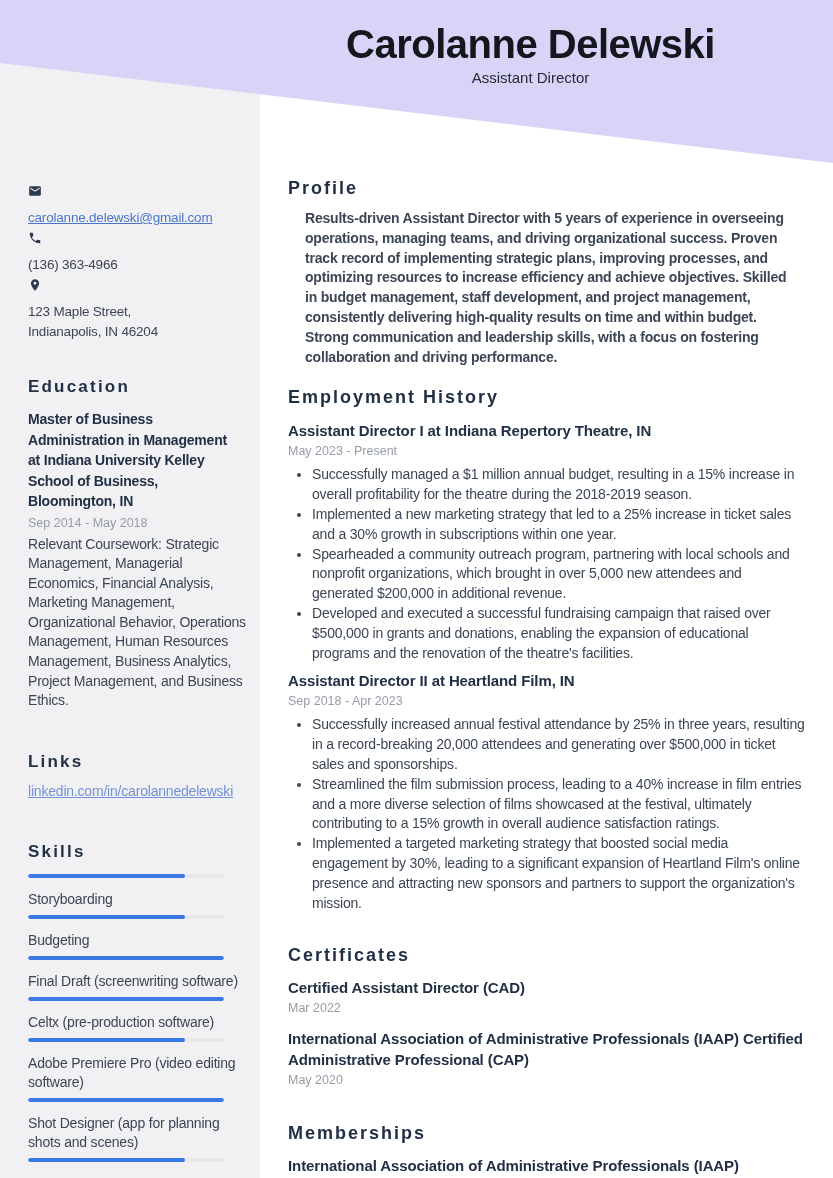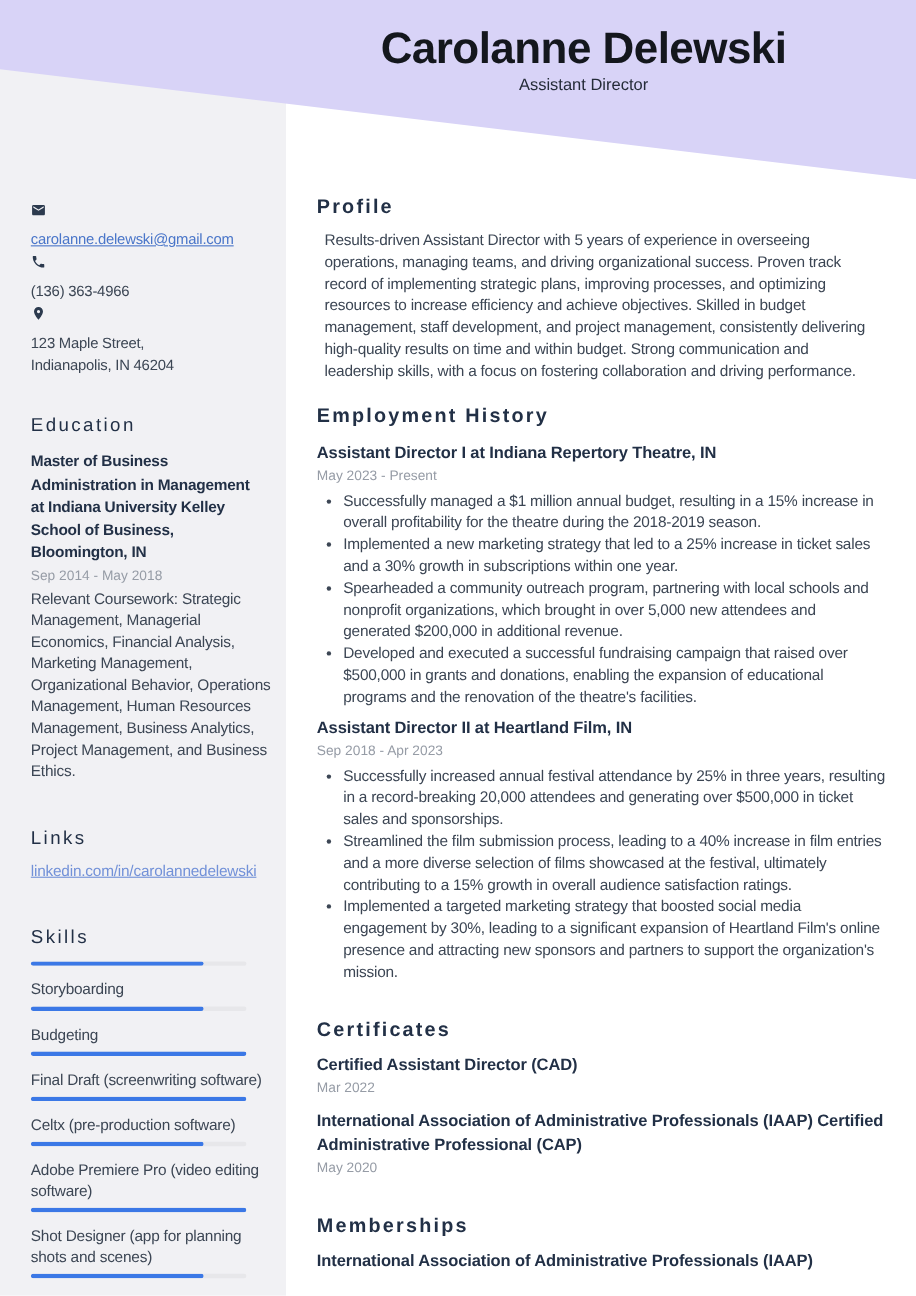--- a/index.html
+++ b/index.html
@@ -39,21 +39,21 @@
   }
   .person-title{font-size:15px;color:#242b38;margin-top:3px;line-height:18px;}
 
   
   .sidebar{position:absolute;left:28px;top:181px;width:222px;z-index:3;}
   .contact-row{display:flex;gap:10px;font-size:13.5px;line-height:20px;color:var(--body-text);letter-spacing:-0.2px;flex-direction:column;}
   .contact-icon{flex:0 0 14px;width:14px;height:14px;margin-top:3px;}
   .contact-icon svg{width:14px;height:14px;fill:#2c3a4e;display:block;}
   .contact-row a{color:var(--email-link);text-decoration:underline;}
   .side-heading{
-    font-size:17px;font-weight:400;letter-spacing:2.2px;color:var(--heading-text);
+    font-size:17px;font-weight:700;letter-spacing:2.2px;color:var(--heading-text);
     margin:0;line-height:22px;
   }
   .mt-edu{margin-top:34px;}
   .degree{
     margin-top:11px;width:214px;font-size:14px;font-weight:700;line-height:20.5px;
     color:var(--heading-text);letter-spacing:-0.2px;
   }
   .side-date{font-size:12.5px;color:var(--muted-date);line-height:17px;margin-top:3px;}
   .coursework{margin-top:3px;font-size:14px;line-height:19.6px;color:var(--body-text);letter-spacing:-0.2px;}
   .mt-links{margin-top:40px;}
@@ -61,21 +61,21 @@
   .mt-skills{margin-top:40px;margin-bottom:11px;}
   .skill{margin-bottom:12px;}
   .skill-label{font-size:14px;line-height:19px;color:var(--body-text);margin-bottom:6px;letter-spacing:-0.2px;}
   .skill-track{width:196px;height:4px;background:var(--skill-track);border-radius:2px;overflow:hidden;}
   .skill-fill{height:4px;background:var(--skill-bar);border-radius:2px;}
   .mt-langs{margin-top:24px;}
 
   
   .main{position:absolute;left:288px;top:176px;width:517px;z-index:3;}
   .main-heading{font-size:18px;font-weight:700;letter-spacing:2px;color:var(--heading-text);margin:0;line-height:24px;}
-  .profile-text{margin:9px 7px 0;font-size:14px;line-height:19.8px;color:var(--body-text);letter-spacing:-0.2px;}
+  .profile-text{margin:9px 17px 0;font-size:14px;line-height:19.8px;color:var(--body-text);letter-spacing:-0.2px;font-weight:bold;}
   .mt-employment{margin-top:18px;margin-bottom:12px;}
   .job-title{font-size:15px;font-weight:700;color:var(--heading-text);line-height:20px;letter-spacing:-0.1px;}
   .job-dates{font-size:12.5px;color:var(--muted-date);line-height:17px;margin:2px 0 5px;}
   ul.bullets{margin:0 0 8px;padding-left:24px;}
   ul.bullets li{font-size:14px;line-height:19.8px;color:var(--body-text);letter-spacing:-0.2px;}
   ul.bullets li::marker{color:var(--body-text);}
   .job+.job{margin-top:6px;}
   .mt-certs{margin-top:30px;margin-bottom:10px;}
   .cert{margin-bottom:11px;}
   .cert-title{font-size:15px;font-weight:700;line-height:21px;color:var(--heading-text);letter-spacing:-0.1px;}

